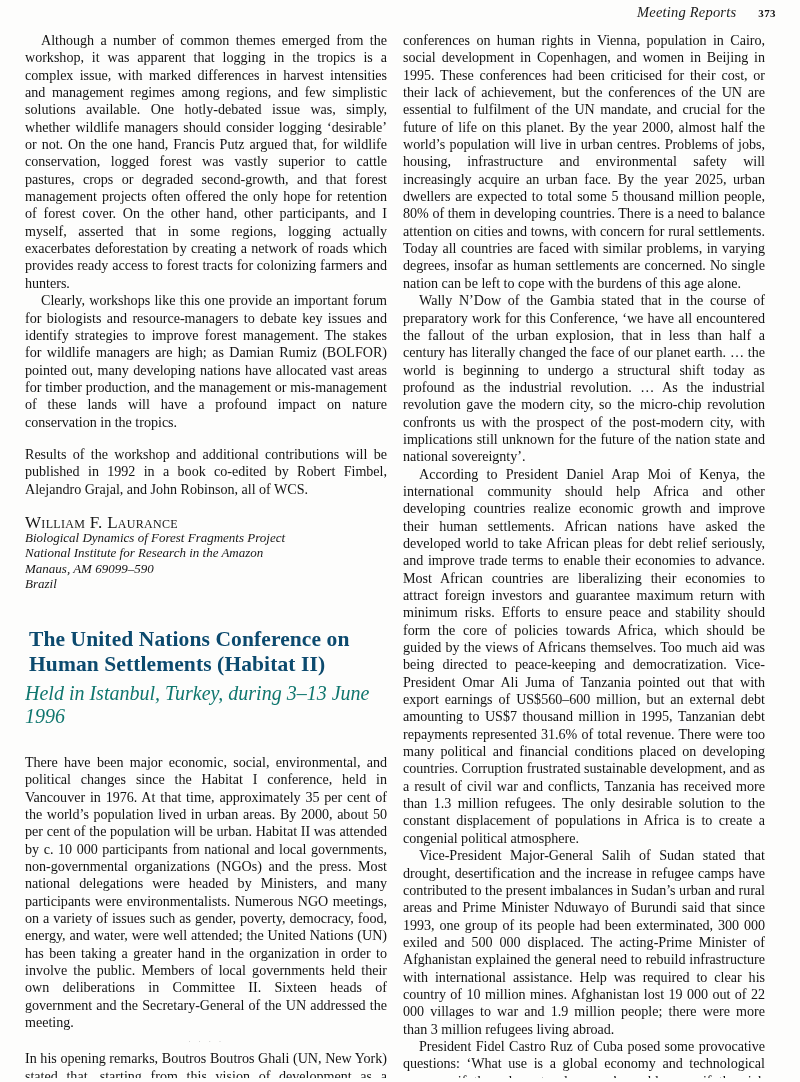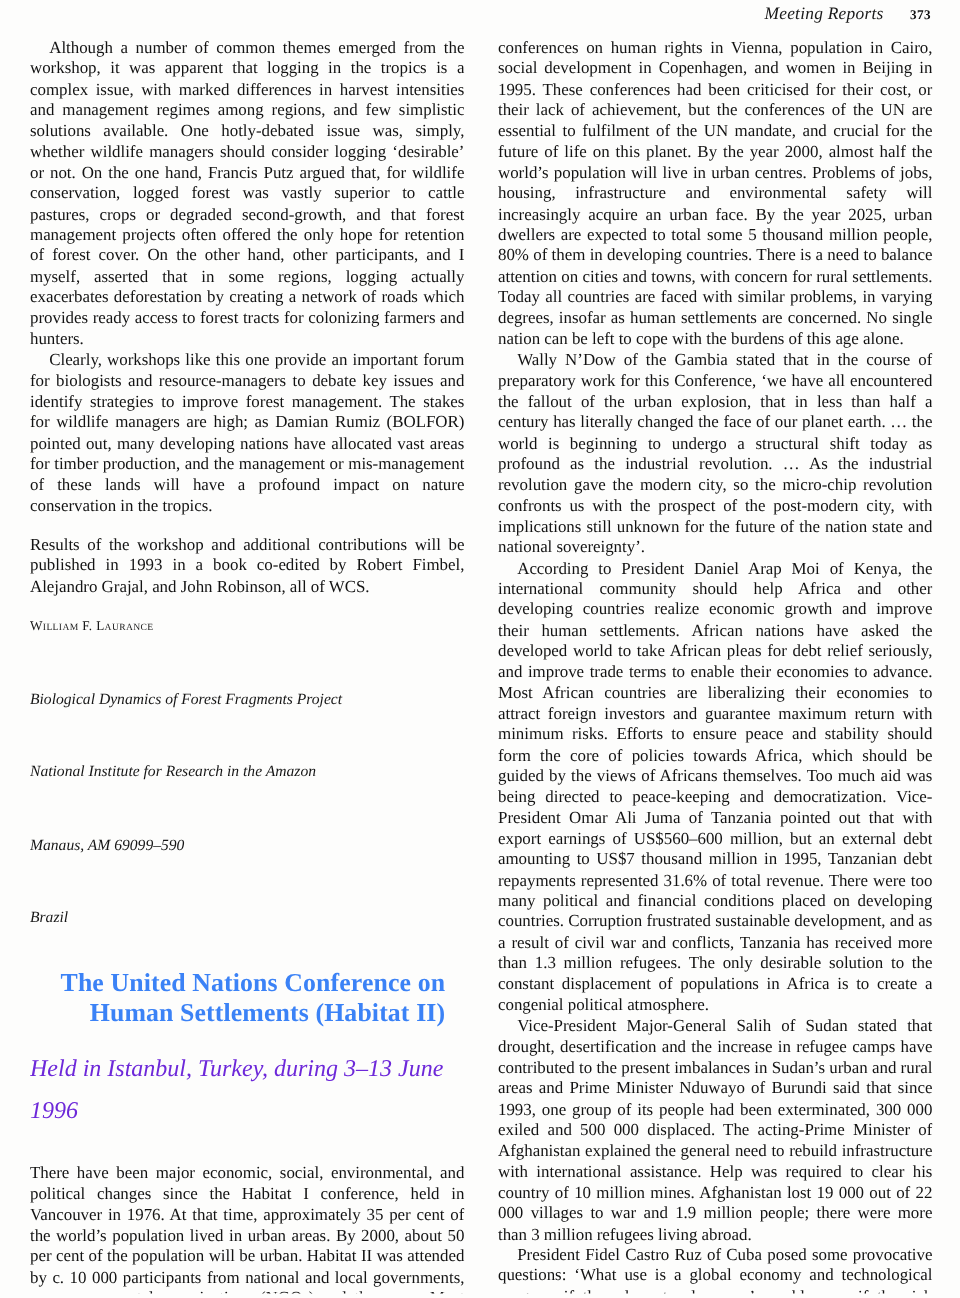--- a/index.html
+++ b/index.html
@@ -47,21 +47,21 @@
   }
 
   
   .columns {
     position: absolute;
     top: 32px;
     left: 25px;
     width: 752px;
     height: 1046px;
     display: flex;
-    gap: 28px;
+    gap: 16px;
   }
   .col {
     width: 362px;
     height: 100%;
     overflow: hidden;
   }
 
   p.body {
     margin: 0;
     font-size: 14.1px;
@@ -77,50 +77,48 @@
 
   
   .sig-block {
     margin-top: 17px;
     font-size: 12.6px;
     line-height: 15.2px;
     color: #161616;
   }
   .sig-name {
     font-variant: small-caps;
-    font-size: 11px;
+    font-size: 17px;
     letter-spacing: 0.3px;
     margin-top: 16px;
   }
   .sig-line {
     font-style: italic;
     font-size: 13px;
-    margin-top: 45px;
   }
 
   
   .article-head {
     margin-top: 36px;
   }
   .article-title {
-    margin: 16px;
+    margin: 4px;
     font-size: 21.5px;
     line-height: 25.5px;
     font-weight: bold;
     letter-spacing: 0.1px;
-    color: #3b82f6;
-    text-align: right;
+    color: #0c4a6e;
   }
   .article-subtitle {
     margin: 1px 0 0 0;
     font-size: 20px;
-    line-height: 35px;
+    line-height: 23px;
     font-style: italic;
     font-weight: normal;
-    color: #6d28d9;
+    color: #0f766e;
   }
 
   .head-gap { height: 26px; }
 
   
   .dot-rule {
     height: 19px;
     display: flex;
     align-items: center;
     justify-content: center;
@@ -142,21 +140,21 @@
     <span class="rh-title">Meeting Reports</span>
     <span class="rh-page">373</span>
   </div>
 
   <div class="columns">
 
     <div class="col">
 
       <p class="body indent">Although a number of common themes emerged from the workshop, it was apparent that logging in the tropics is a complex issue, with marked differences in harvest intensities and management regimes among regions, and few simplistic solutions available. One hotly-debated issue was, simply, whether wildlife managers should consider logging ‘desirable’ or not. On the one hand, Francis Putz argued that, for wildlife conservation, logged forest was vastly superior to cattle pastures, crops or degraded second-growth, and that forest management projects often offered the only hope for retention of forest cover. On the other hand, other participants, and I myself, asserted that in some regions, logging actually exacerbates deforestation by creating a network of roads which provides ready access to forest tracts for colonizing farmers and hunters.</p>
       <p class="body indent">Clearly, workshops like this one provide an important forum for biologists and resource-managers to debate key issues and identify strategies to improve forest management. The stakes for wildlife managers are high; as Damian Rumiz (BOLFOR) pointed out, many developing nations have allocated vast areas for timber production, and the management or mis-management of these lands will have a profound impact on nature conservation in the tropics.</p>
-      <p class="body space-before">Results of the workshop and additional contributions will be published in 1993 in a book co-edited by Robert Fimbel, Alejandro Grajal, and John Robinson, all of WCS.</p>
+      <p class="body space-before">Results of the workshop and additional contributions will be published in 1992 in a book co-edited by Robert Fimbel, Alejandro Grajal, and John Robinson, all of WCS.</p>
 
       <div class="sig-block">
         <div class="sig-name">William F. Laurance</div>
         <div class="sig-line">Biological Dynamics of Forest Fragments Project</div>
         <div class="sig-line">National Institute for Research in the Amazon</div>
         <div class="sig-line">Manaus, AM 69099–590</div>
         <div class="sig-line">Brazil</div>
       </div>
 
       <div class="article-head">

